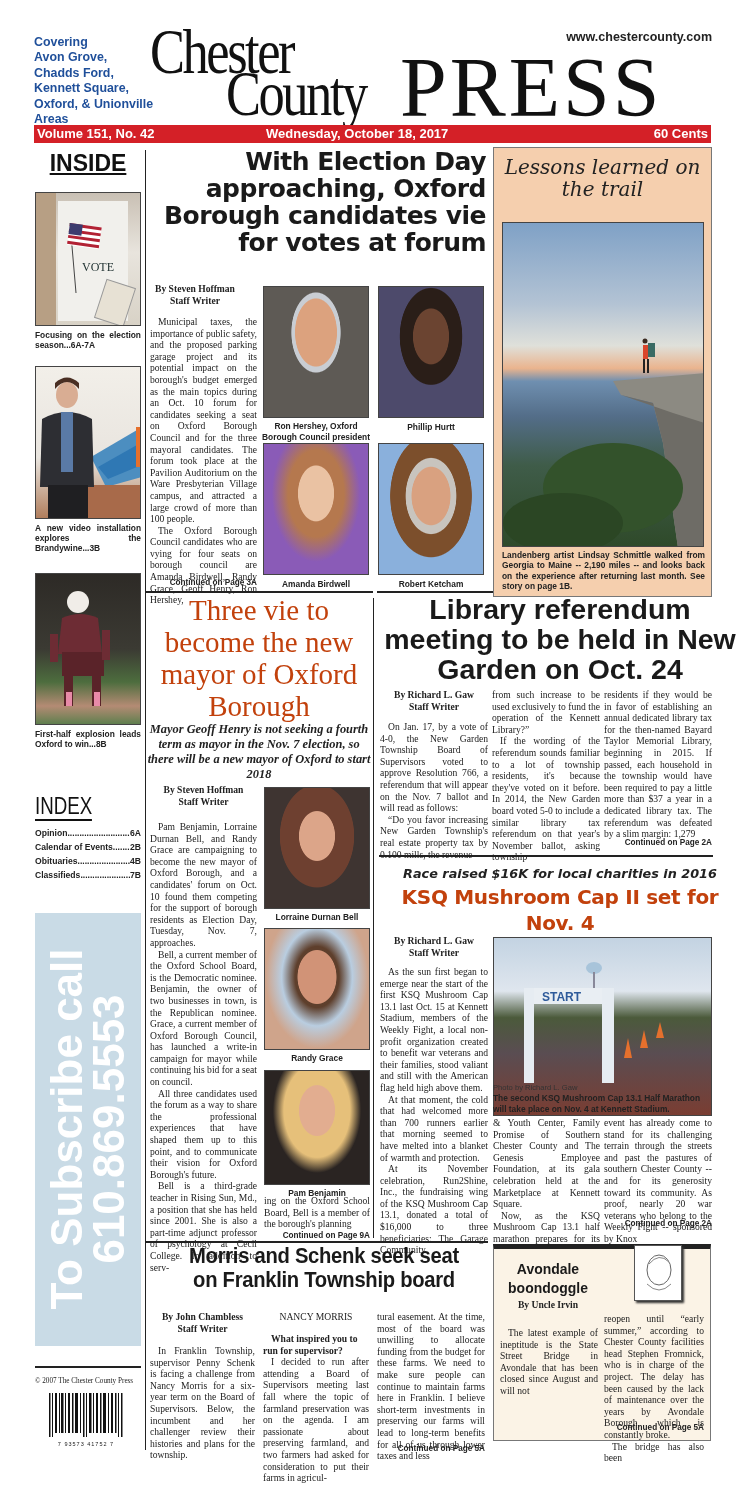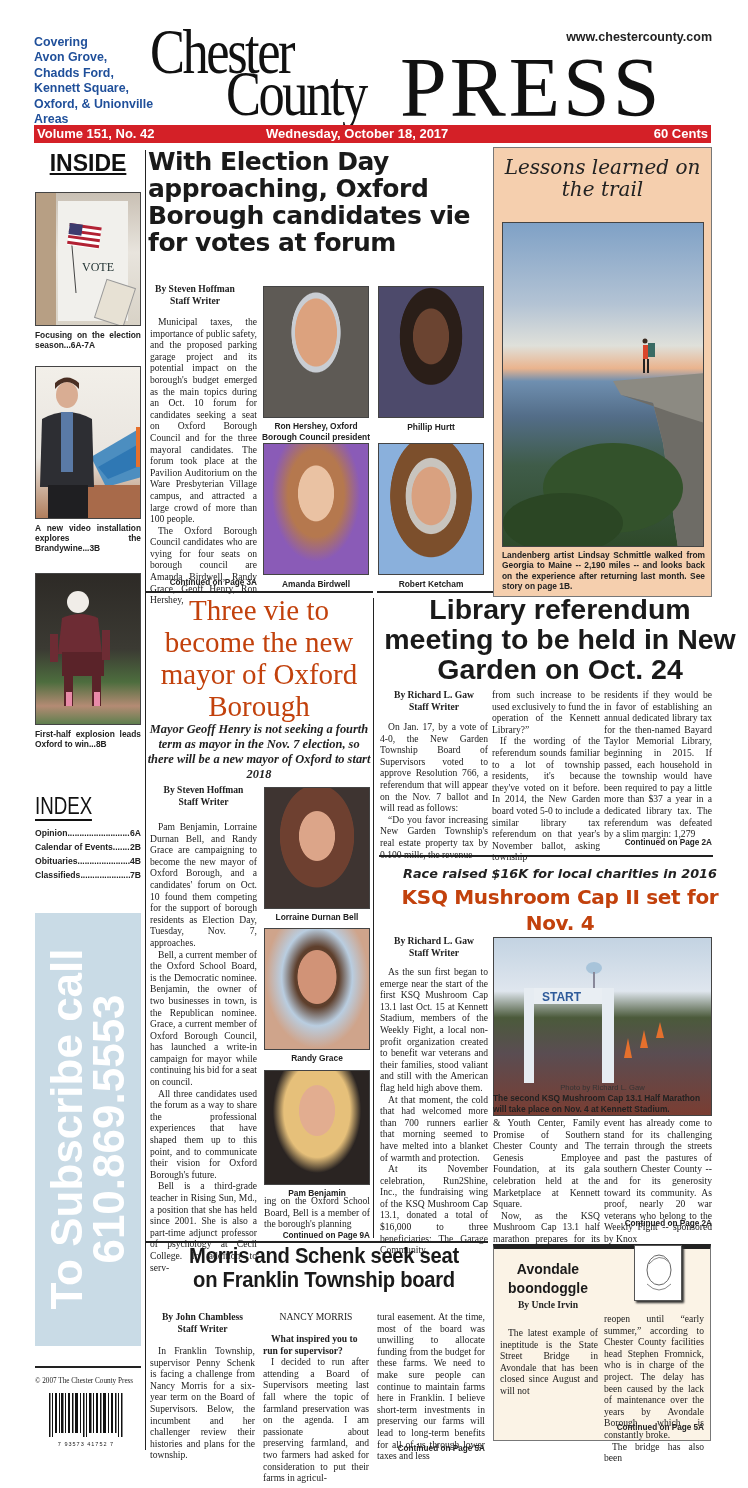--- a/index.html
+++ b/index.html
@@ -32,21 +32,21 @@
   .index-title { left: 35px; top: 793px; font-family: "Liberation Sans", sans-serif; font-size: 24px; color: #111; transform: scaleX(0.78); transform-origin: left top; border-bottom: 2px solid #111; line-height: 26px; }
   .index-list { left: 35px; top: 826px; width: 106px; font-family: "Liberation Sans", sans-serif; font-weight: bold; font-size: 8.6px; line-height: 14px; color: #222; }
   .index-list div { display: flex; }
   .index-list .dots { flex: 1; overflow: hidden; white-space: nowrap; }
   .subscribe { left: 35px; top: 913px; width: 106px; height: 433px; background: #c9dbe6; }
   .subscribe .rot { position: absolute; left: 53px; top: 216px; transform: translate(-50%, -50%) rotate(-90deg); width: 420px; text-align: center; color: #fff; font-family: "Liberation Sans", sans-serif; font-weight: bold; font-size: 44px; line-height: 42px; letter-spacing: 0px; }
   .copyright { left: 35px; top: 1377px; font-size: 7.2px; color: #222; }
   .barcode { left: 45px; top: 1393px; width: 82px; height: 52px; }
 
   
-  .h-election { left: 148px; top: 148px; width: 338px; text-align: left; font-family: "DejaVu Sans", sans-serif; font-weight: bold; font-size: 25px; line-height: 27px; letter-spacing: -0.5px; color: #1a1a1a; }
+  .h-election { left: 148px; top: 148px; width: 338px; text-align: right; font-family: "DejaVu Sans", sans-serif; font-weight: bold; font-size: 25px; line-height: 27px; letter-spacing: -0.5px; color: #1a1a1a; }
   .h-three { left: 146px; top: 594px; width: 226px; text-align: center; font-family: "Liberation Serif", serif; font-weight: normal; font-size: 29px; line-height: 32px; color: #c2410c; }
   .h-three-sub { left: 146px; top: 722px; width: 226px; text-align: center; font-family: "Liberation Serif", serif; font-weight: bold; font-style: italic; font-size: 12.4px; line-height: 15px; color: #222; }
   .h-library { left: 380px; top: 594px; width: 360px; text-align: center; font-family: "Liberation Sans", sans-serif; font-weight: bold; font-size: 28.5px; line-height: 30px; color: #1a1a1a; }
   .h-race-sub { left: 380px; top: 866px; width: 360px; text-align: center; font-family: "DejaVu Sans", sans-serif; font-weight: bold; font-style: italic; font-size: 12.8px; color: #222; }
   .h-ksq { left: 380px; top: 884px; width: 360px; text-align: center; font-family: "DejaVu Sans", sans-serif; font-weight: bold; font-size: 20px; line-height: 26px; letter-spacing: -0.3px; color: #c2410c; }
   .h-morris { left: 146px; top: 1244px; width: 356px; text-align: center; font-family: "Liberation Sans", sans-serif; font-weight: bold; font-size: 21.5px; line-height: 24px; letter-spacing: -0.3px; transform: scaleX(0.94); color: #1a1a1a; }
 
   
   .lessons-box { left: 493px; top: 147px; width: 219px; height: 450px; background: #f5cfae; border: 1px solid #777; }
   .lessons-title { position: absolute; left: 0; top: 8px; width: 100%; text-align: center; font-family: "DejaVu Serif", serif; font-style: italic; font-size: 20px; line-height: 22px; color: #222; }
@@ -297,21 +297,21 @@
     <rect x="108" y="50" width="12" height="95" fill="#e6ecf2"></rect>
     <ellipse cx="100" cy="30" rx="8" ry="6" fill="#a8c4da"></ellipse>
     <rect x="99" y="34" width="2" height="16" fill="#889"></rect>
     <g fill="#e5702d">
         <polygon points="130,120 134,100 138,120"></polygon>
         <polygon points="146,110 150,92 154,110"></polygon>
         <polygon points="162,100 166,84 170,100"></polygon>
       </g>
   </svg>
 </div>
-<div class="abs sans" style="left:493px;top:1083px;width:219px;text-align:center;font-size:7.6px;color:#333;">Photo by Richard L. Gaw</div>
+<div class="abs sans" style="left:493px;top:1083px;width:219px;text-align:left;font-size:7.6px;color:#333;">Photo by Richard L. Gaw</div>
 <div class="abs sans" style="left:493px;top:1093px;width:219px;font-weight:bold;font-size:8.4px;line-height:10.5px;color:#222;">The second KSQ Mushroom Cap 13.1 Half Marathon will take place on Nov. 4 at Kennett Stadium.</div>
 <div class="abs body-text" style="left:493px;top:1117px;width:107px;">
   <span>&amp; Youth Center, Family Promise of Southern Chester County and The Genesis Employee Foundation, at its gala celebration held at the Marketplace at Kennett Square.</span>
   <p>Now, as the KSQ Mushroom Cap 13.1 half marathon prepares for its second run on Nov. 4, the</p>
 </div>
 <div class="abs body-text" style="left:604px;top:1117px;width:108px;">
   <span>event has already come to stand for its challenging terrain through the streets and past the pastures of southern Chester County -- and for its generosity toward its community. As proof, nearly 20 war veterans who belong to the Weekly Fight -- sponsored by Knox</span>
 </div>
 <div class="abs cont" style="left:604px;top:1219px;width:108px;">Continued on Page 2A</div>
 

